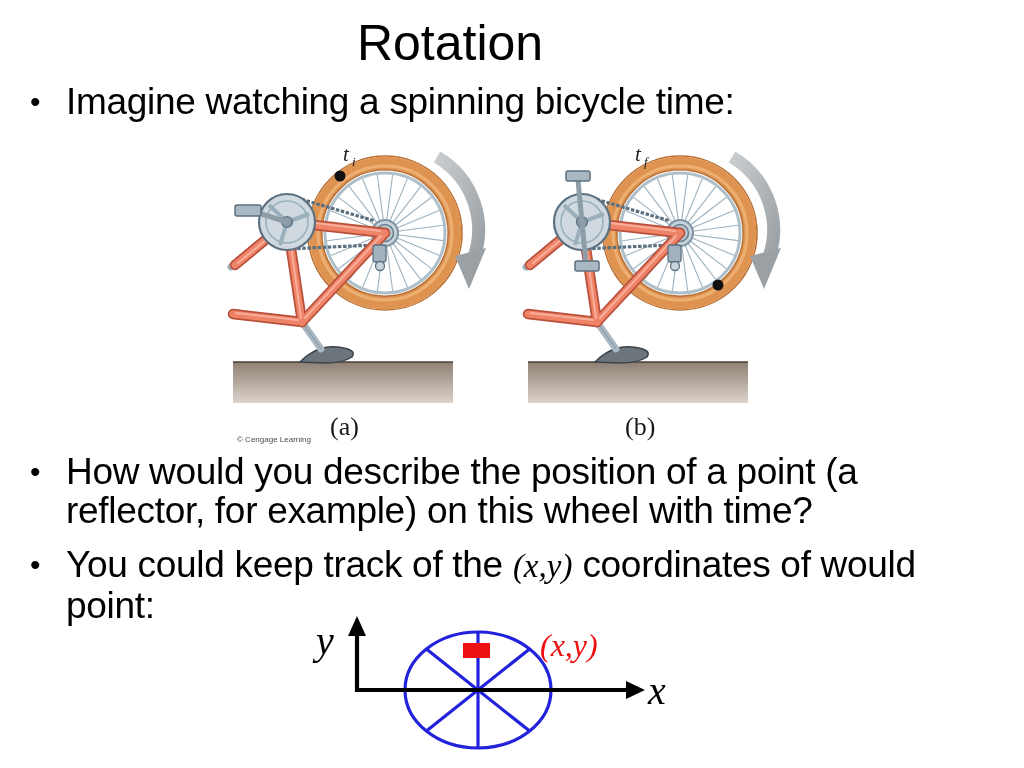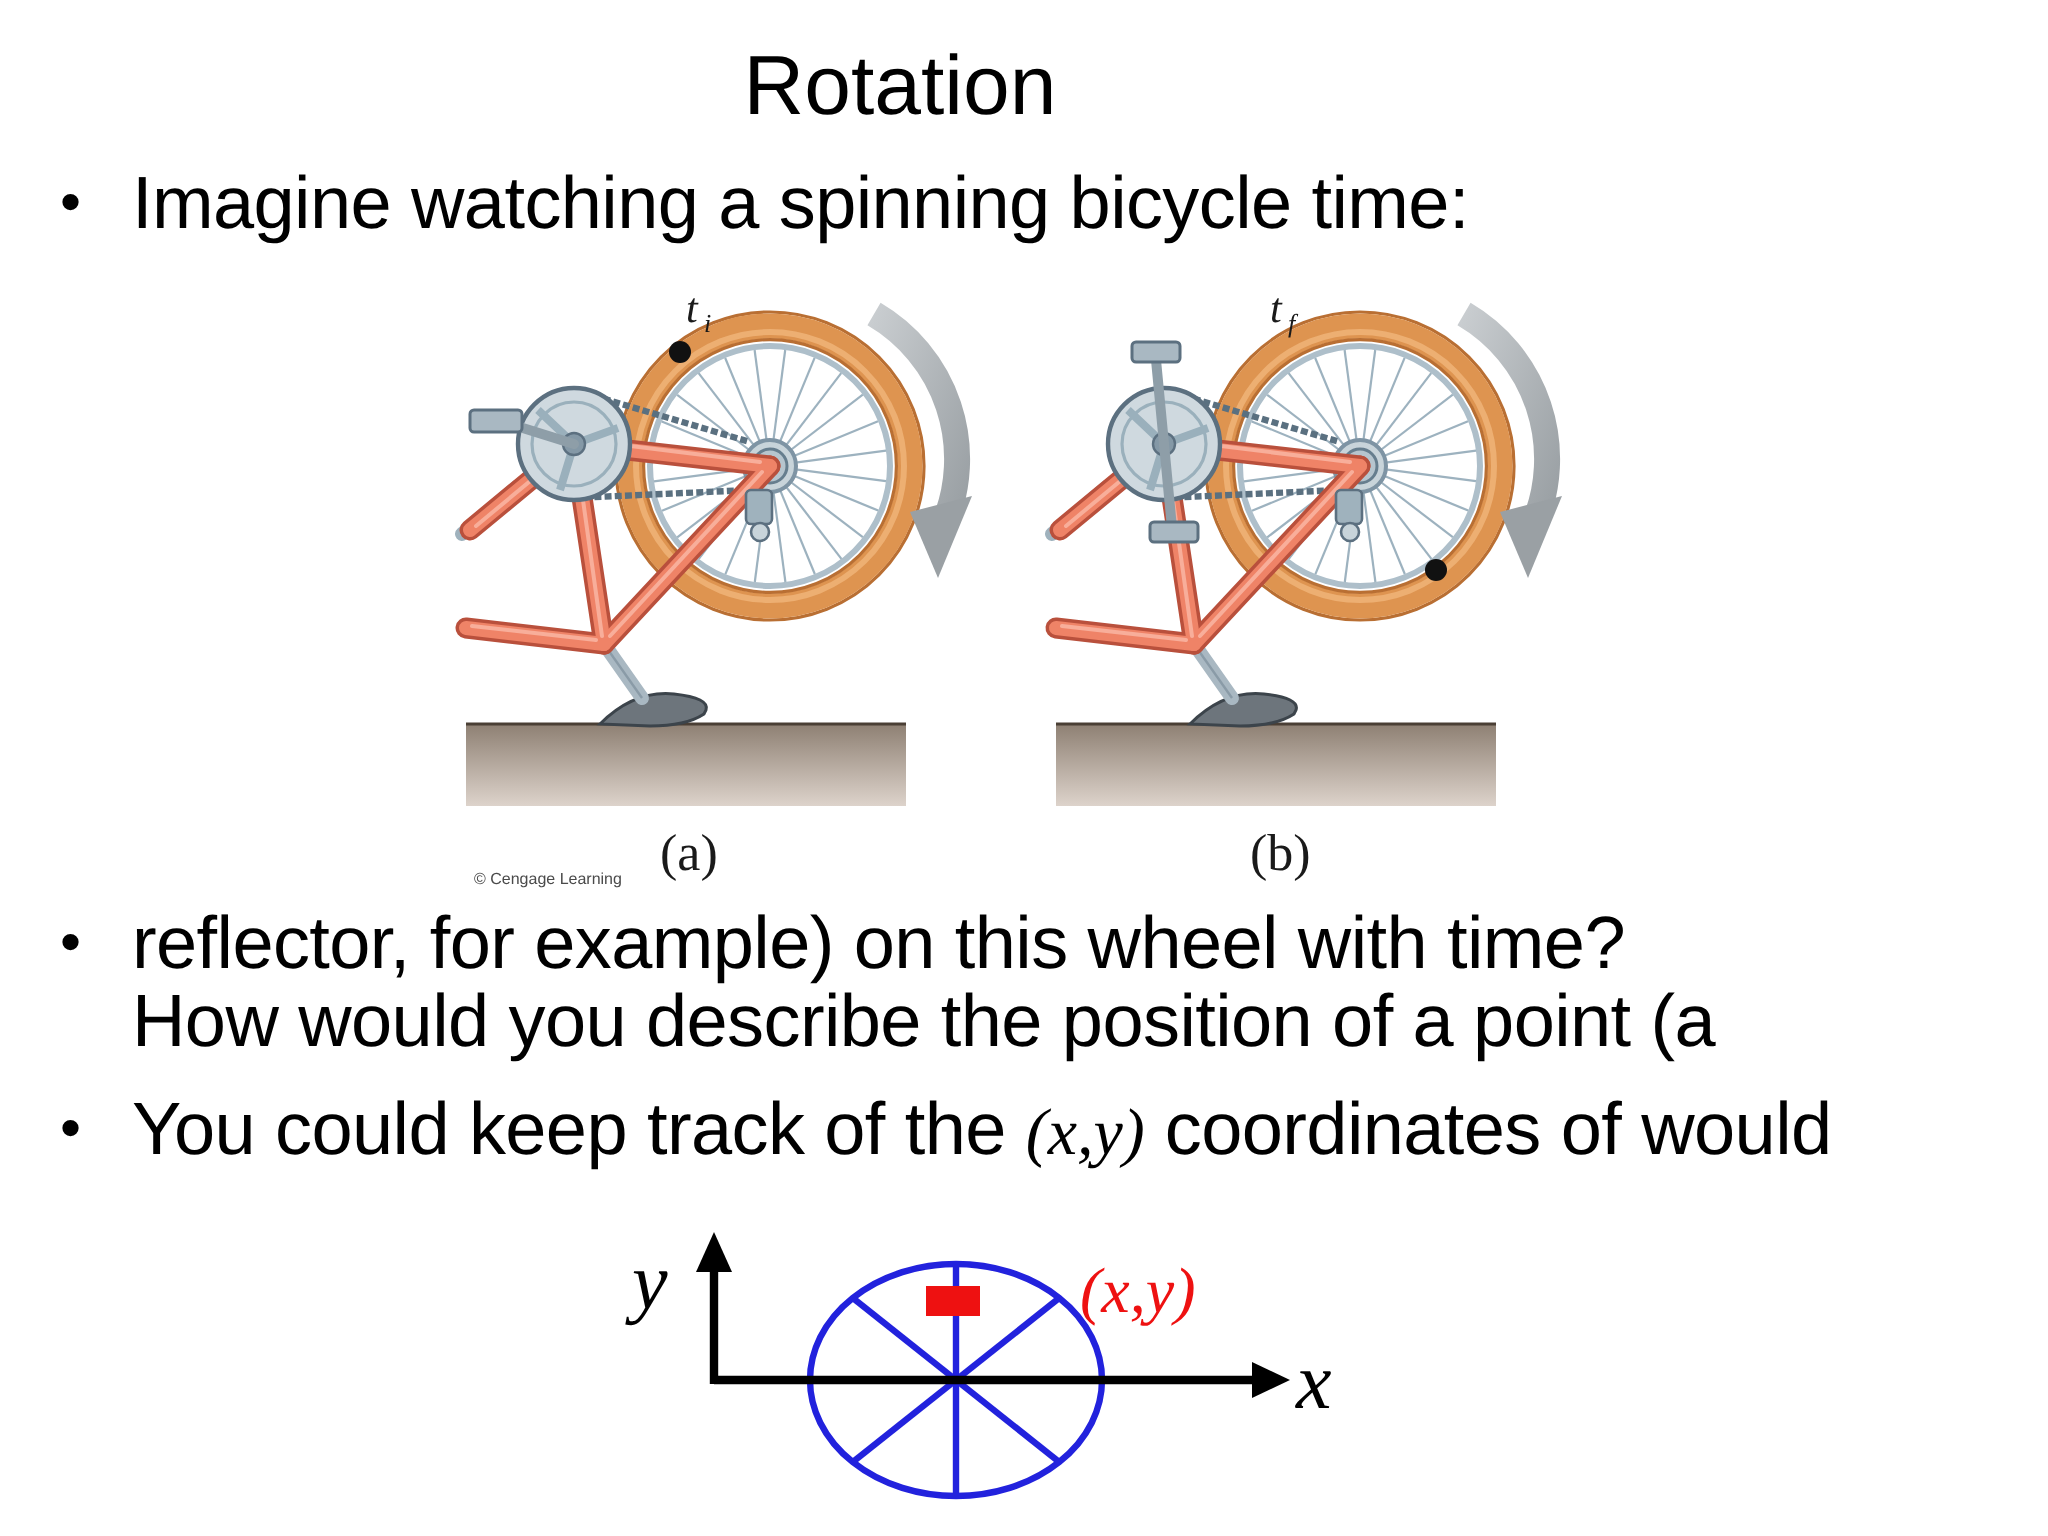--- a/index.html
+++ b/index.html
@@ -2,21 +2,21 @@
 <html><head>
 <meta charset="utf-8">
 <style>
   html,body{margin:0;padding:0;}
   body{
     width:1024px;height:768px;position:relative;overflow:hidden;
     background:#ffffff;font-family:"Liberation Sans",sans-serif;color:#000;
   }
   .title{
     position:absolute;top:16px;left:0;width:900px;text-align:center;
-    font-size:42px;line-height:54px;font-weight:400;
+    font-size:50px;line-height:54px;font-weight:400;
   }
   .bullet{position:absolute;left:26px;display:flex;align-items:flex-start;}
   .bullet .marker{
     width:36px;flex:none;font-size:30px;line-height:39px;text-align:left;padding-left:4px;
   }
   .bullet .btext{
     width:920px;font-size:37px;line-height:39px;letter-spacing:-0.3px;
   }
   .b1{top:82px;}
   .b2{top:452px;}
@@ -178,31 +178,32 @@
         <text class="cap" x="400" y="300" transform="translate(-295,0)">(b)</text>
       </g>
 
       <text class="credit" x="12" y="307">© Cengage Learning</text>
     </svg>
   </div>
 
   <div class="bullet b2">
     <span class="marker">•</span>
     <span class="btext">
+      <span style="display:block">How would you describe the position of a point (a</span>
       <span style="display:block">reflector, for example) on this wheel with time?</span>
-      <span style="display:block">How would you describe the position of a point (a</span>
     </span>
   </div>
 
   <div class="bullet b3">
     <span class="marker">•</span>
     <span class="btext">
       <span style="display:block">
         <span>You could keep track of the </span><span class="mathit">(x,y)</span><span> coordinates of would</span>
       </span>
+      <span style="display:block">point:</span>
     </span>
   </div>
 
   <div class="diagram-wrap">
     <svg width="400" height="156" viewBox="0 0 400 156">
 
       <g stroke="#2222dd" stroke-width="3.2" fill="none">
         <ellipse cx="178" cy="78" rx="73" ry="58"></ellipse>
         <line x1="178" y1="20" x2="178" y2="136"></line>
         <line x1="126.4" y1="37" x2="229.6" y2="119"></line>

